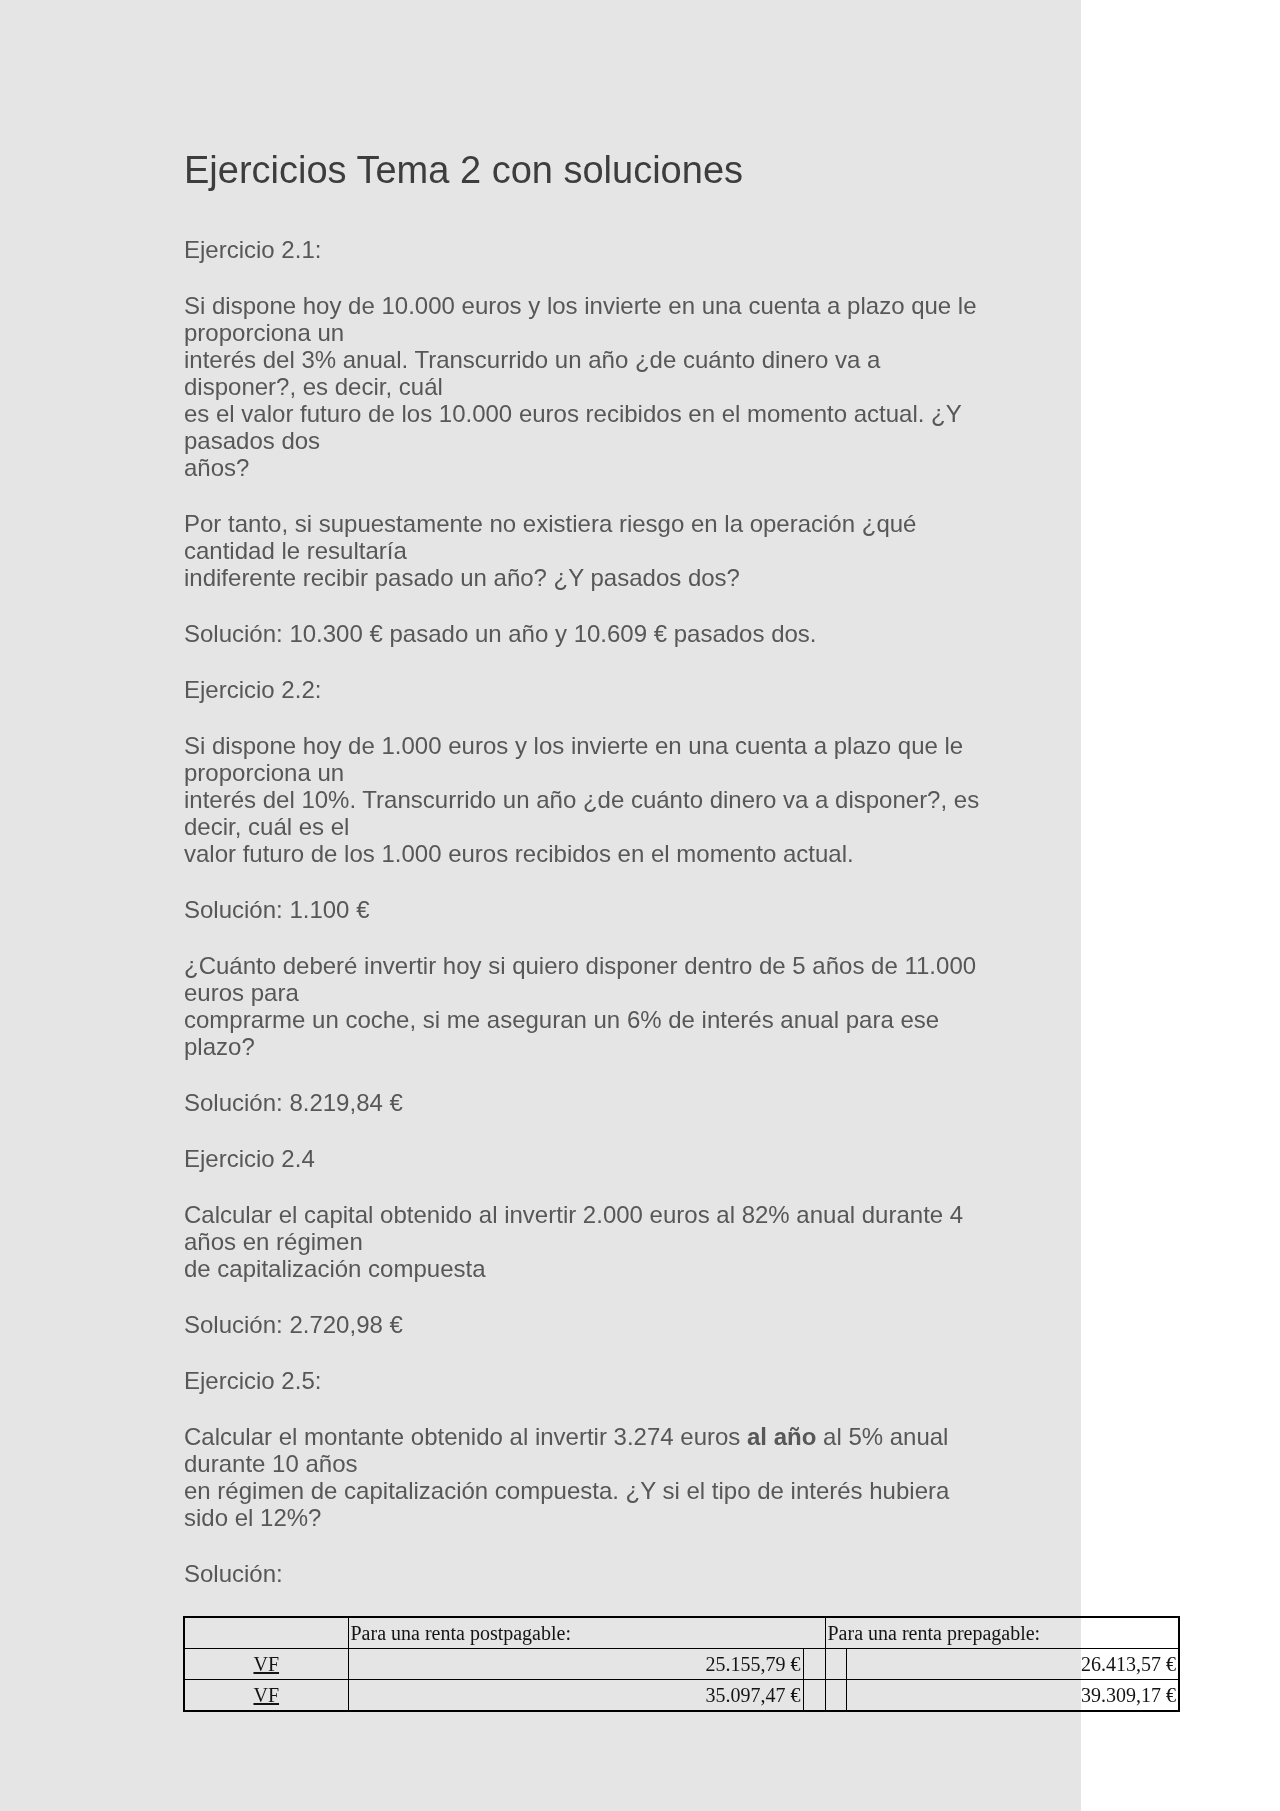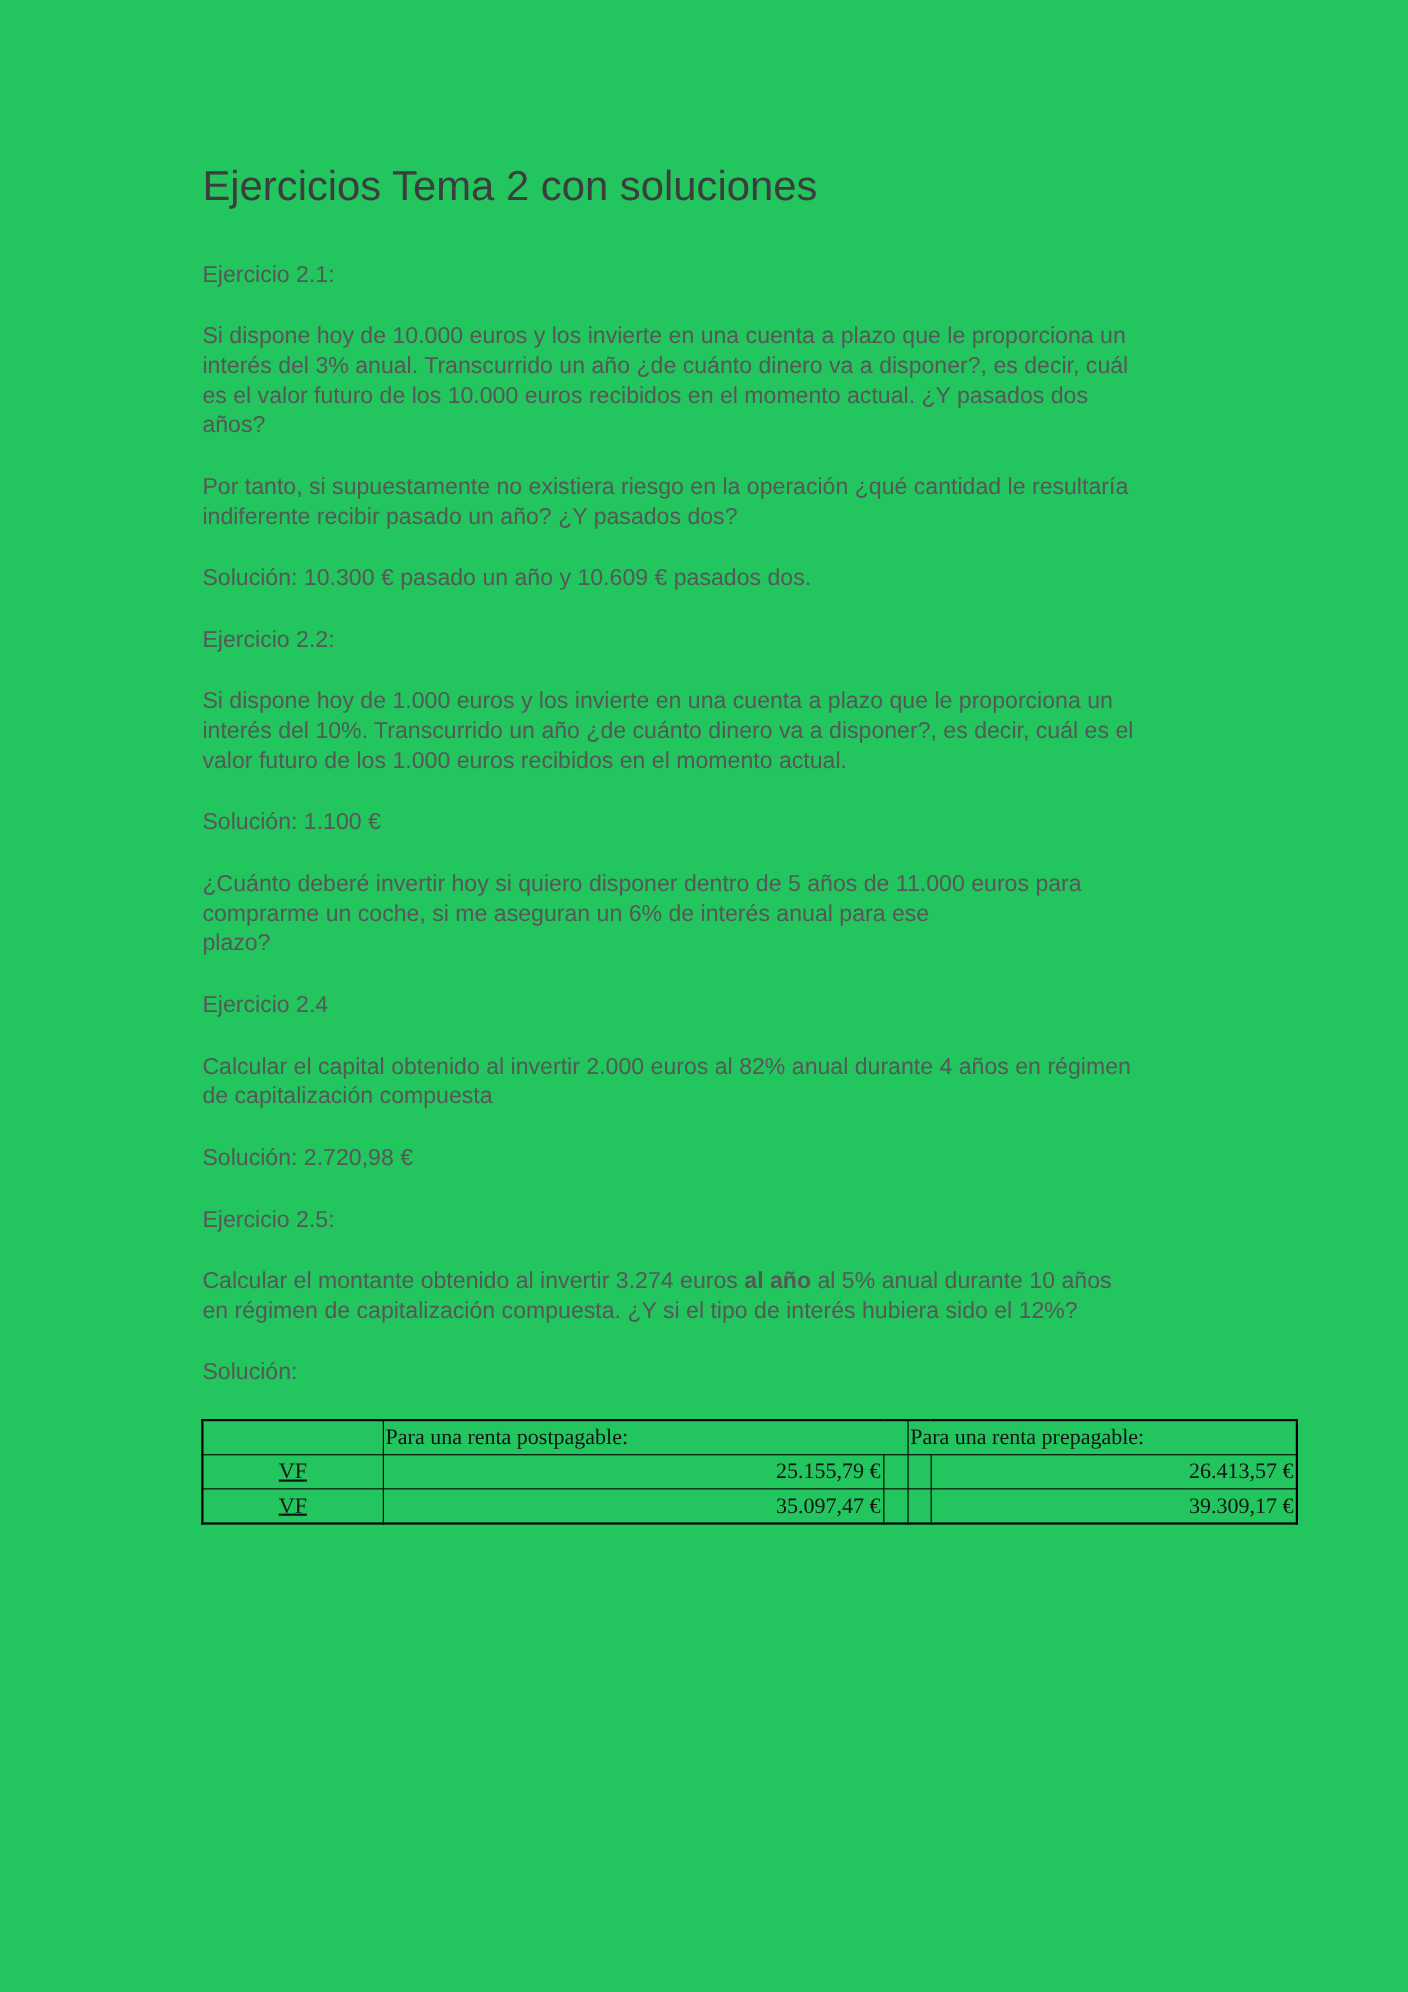--- a/index.html
+++ b/index.html
@@ -10,37 +10,37 @@
   }
   body {
     width: 1280px;
     height: 1811px;
     overflow: hidden;
     font-family: "Liberation Sans", "DejaVu Sans", sans-serif;
     color: #575757;
   }
   .page {
     box-sizing: border-box;
-    width: 1280px;
+    width: 1081px;
     height: 1811px;
     padding: 147px 95px 0 184px;
-    background: #22c55e;
+    background: #e5e5e5;
   }
   .doc-title {
     font-size: 38px;
     line-height: 46px;
     font-weight: 400;
     color: #3d3d3d;
     margin: 0 0 43px 0;
     white-space: pre-line;
   }
   .heading,
   .para,
   .solution {
-    font-size: 21px;
+    font-size: 24px;
     line-height: 27px;
     margin: 0 0 29px 0;
     white-space: pre-line;
     color: #575757;
   }
   .para .bold-inline {
     font-weight: 700;
     white-space: pre-line;
   }
   table.sol-table {
@@ -89,20 +89,21 @@
     <p class="para">Si dispone hoy de 1.000 euros y los invierte en una cuenta a plazo que le proporciona un
 interés del 10%. Transcurrido un año ¿de cuánto dinero va a disponer?, es decir, cuál es el
 valor futuro de los 1.000 euros recibidos en el momento actual.</p>
     <p class="solution">Solución: 1.100 €</p>
   </section>
 
   <section>
     <p class="para">¿Cuánto deberé invertir hoy si quiero disponer dentro de 5 años de 11.000 euros para
 comprarme un coche, si me aseguran un 6% de interés anual para ese
 plazo?</p>
+    <p class="solution">Solución: 8.219,84 €</p>
   </section>
 
   <section>
     <p class="heading">Ejercicio 2.4</p>
     <p class="para">Calcular el capital obtenido al invertir 2.000 euros al 82% anual durante 4 años en régimen
 de capitalización compuesta</p>
     <p class="solution">Solución: 2.720,98 €</p>
   </section>
 
   <section>

